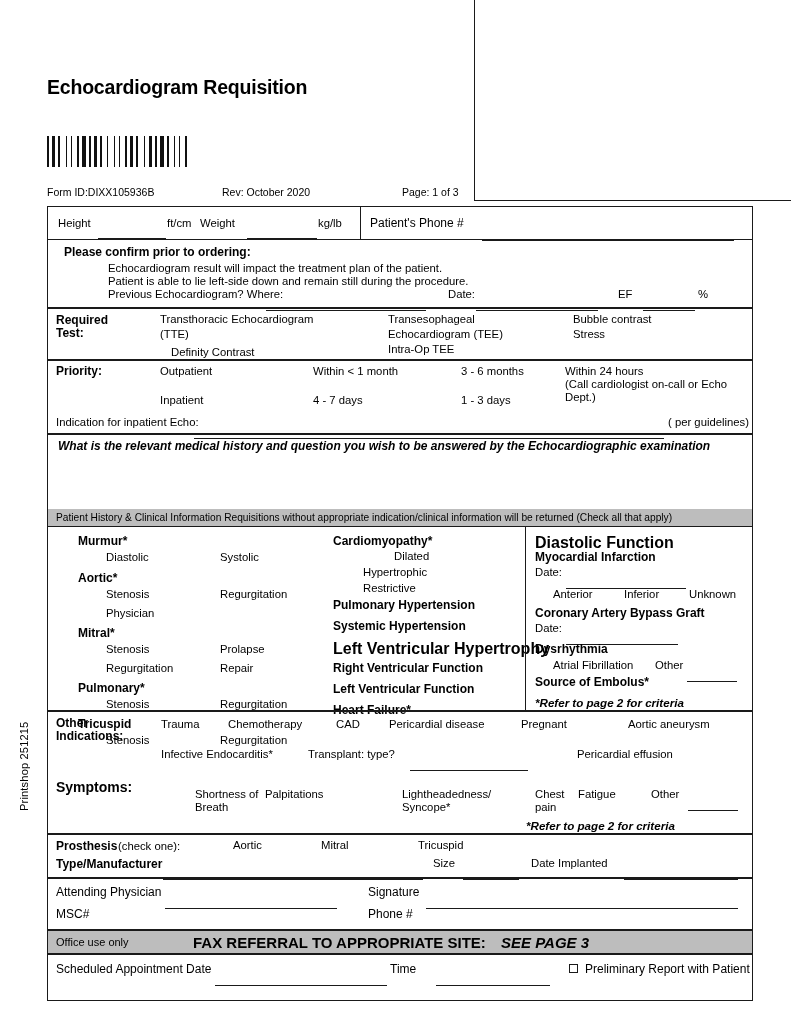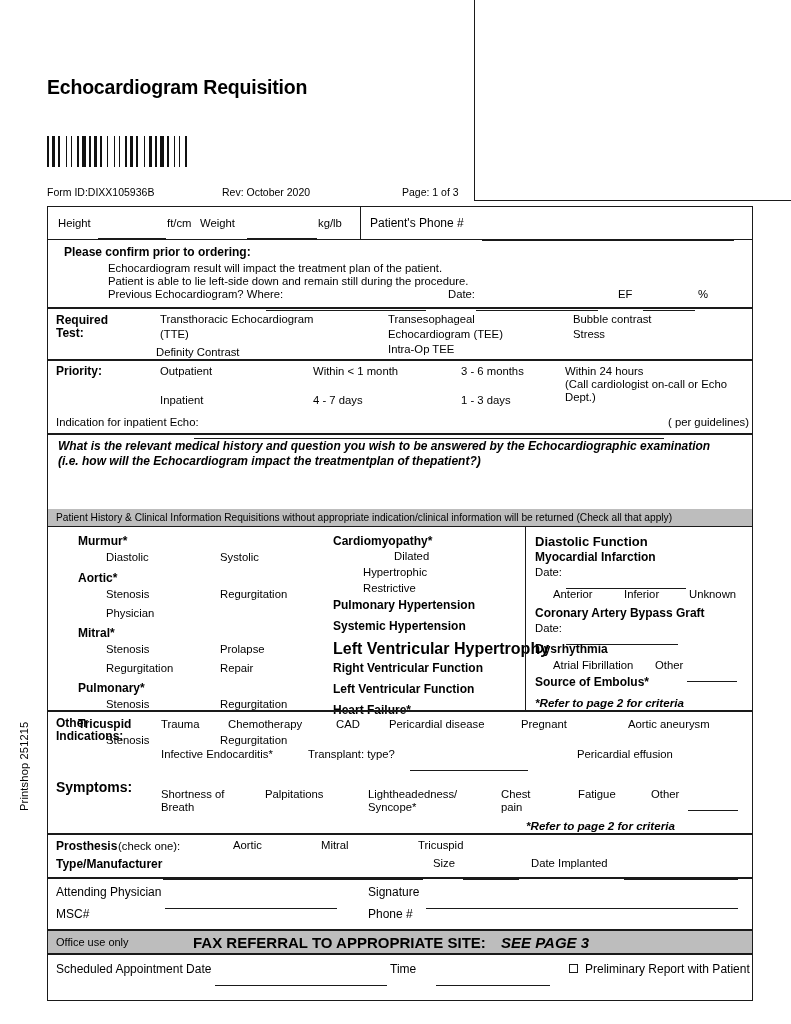--- a/index.html
+++ b/index.html
@@ -33,21 +33,21 @@
   
   .frame{position:absolute;left:47px;top:206px;width:706px;height:795px;
     border:1.6px solid #1a1a1a;box-sizing:border-box;}
   .hsep{position:absolute;left:0;width:100%;height:1.4px;background:#1a1a1a;}
   .hsep.thick{height:2.2px;}
   .vsep{position:absolute;width:1.4px;background:#1a1a1a;}
 
   .t{position:absolute;font-size:11.3px;line-height:1.18;white-space:nowrap;}
   .b{font-weight:bold;}
   .bi{font-weight:bold;font-style:italic;}
-  .wrapt{white-space:normal;}
+  .wrapt{white-space:normal;margin-left:34px;}
 
   .ul{display:inline-block;border-bottom:1.3px solid #1a1a1a;height:11px;vertical-align:-2px;}
 
   .gray{position:absolute;left:0;width:100%;background:#bdbdbd;}
   .grayline{font-size:10.2px;}
 
   .chk{position:absolute;width:9px;height:9px;border:1.3px solid #1a1a1a;box-sizing:border-box;}
 
   .vert-print{position:absolute;left:-36px;top:745px;width:120px;
     transform:rotate(-90deg);transform-origin:center center;
@@ -120,21 +120,21 @@
     <div class="t" style="left:570px;top:81px;">EF</div>
     <div class="ul" style="position:absolute;left:595px;top:92px;width:52px;"></div>
     <div class="t" style="left:650px;top:81px;">%</div>
     <div class="hsep thick" style="top:100px;"></div>
 
     <div class="t b" style="left:8px;top:106px;font-size:12px;">Required</div>
     <div class="t b" style="left:8px;top:119px;font-size:12px;">Test:</div>
 
     <div class="t" style="left:112px;top:106px;">Transthoracic Echocardiogram</div>
     <div class="t" style="left:112px;top:121px;">(TTE)</div>
-    <div class="t" style="left:108px;top:139px;">Definity Contrast</div>
+    <div class="t" style="left:123px;top:139px;">Definity Contrast</div>
 
     <div class="t" style="left:340px;top:106px;">Transesophageal</div>
     <div class="t" style="left:340px;top:121px;">Echocardiogram (TEE)</div>
     <div class="t" style="left:340px;top:136px;">Intra-Op TEE</div>
 
     <div class="t" style="left:525px;top:106px;">Bubble contrast</div>
     <div class="t" style="left:525px;top:121px;">Stress</div>
     <div class="hsep thick" style="top:152px;"></div>
 
     <div class="t b" style="left:8px;top:157px;font-size:12px;">Priority:</div>
@@ -147,21 +147,20 @@
     <div class="t" style="left:517px;top:158px;">Within 24 hours</div>
     <div class="t" style="left:517px;top:171px;">(Call cardiologist on-call or Echo</div>
     <div class="t" style="left:517px;top:184px;">Dept.)</div>
 
     <div class="t" style="left:8px;top:209px;">Indication for inpatient Echo:</div>
     <div class="ul" style="position:absolute;left:146px;top:220px;width:470px;"></div>
     <div class="t" style="left:620px;top:209px;">( per guidelines)</div>
     <div class="hsep thick" style="top:226px;"></div>
 
     <div class="t bi" style="left:10px;top:232px;font-size:12px;">What is the relevant medical history and question you wish to be answered by the Echocardiographic examination</div>
-    <div class="t bi" style="left:10px;top:247px;font-size:12px;">(i.e. how will the Echocardiogram impact the treatmentplan of thepatient?)</div>
     <div style="position:absolute;left:10px;top:262px;width:680px;height:36px;"></div>
 
     <div class="gray" style="top:302px;height:17px;">
       <div class="t grayline" style="left:8px;top:3px;">Patient History &amp; Clinical Information Requisitions without appropriate indication/clinical information will be returned (Check all that apply)</div>
     </div>
     <div class="hsep" style="top:319px;"></div>
 
     <div id="checklist">
         <div class="t b" style="left: 30px; top: 327px; font-size: 12px;">Murmur*</div>
         <div class="t" style="left: 58px; top: 344px;">Diastolic</div>
@@ -184,21 +183,21 @@
         <div class="t b" style="left: 285px; top: 327px; font-size: 12px;">Cardiomyopathy*</div>
         <div class="t" style="left: 315px; top: 343px; padding-left: 31px;">Dilated</div>
         <div class="t" style="left: 315px; top: 359px;">Hypertrophic</div>
         <div class="t" style="left: 315px; top: 375px;">Restrictive</div>
         <div class="t b" style="left: 285px; top: 391px; font-size: 12px;">Pulmonary Hypertension</div>
         <div class="t b" style="left: 285px; top: 412px; font-size: 12px;">Systemic Hypertension</div>
         <div class="t b" style="left: 285px; top: 433px; font-size: 16px;">Left Ventricular Hypertrophy</div>
         <div class="t b" style="left: 285px; top: 454px; font-size: 12px;">Right Ventricular Function</div>
         <div class="t b" style="left: 285px; top: 475px; font-size: 12px;">Left Ventricular Function</div>
         <div class="t b" style="left: 285px; top: 496px; font-size: 12px;">Heart Failure*</div>
-        <div class="t b" style="left: 487px; top: 327px; font-size: 13px;">Diastolic Function</div>
+        <div class="t b" style="left: 487px; top: 327px; font-size: 16px;">Diastolic Function</div>
         <div class="t b" style="left: 487px; top: 343px; font-size: 12px;">Myocardial Infarction</div>
         <div class="t" style="left: 487px; top: 359px;">Date:</div>
         <div class="ul" style="position: absolute; left: 518px; top: 370px; width: 120px;"></div>
         <div class="t" style="left: 505px; top: 381px;">Anterior</div>
         <div class="t" style="left: 576px; top: 381px;">Inferior</div>
         <div class="t" style="left: 641px; top: 381px;">Unknown</div>
         <div class="t b" style="left: 487px; top: 399px; font-size: 12px;">Coronary Artery Bypass Graft</div>
         <div class="t" style="left: 487px; top: 415px;">Date:</div>
         <div class="ul" style="position: absolute; left: 518px; top: 426px; width: 112px;"></div>
         <div class="t b" style="left: 487px; top: 435px; font-size: 12px;">Dysrhythmia</div>

